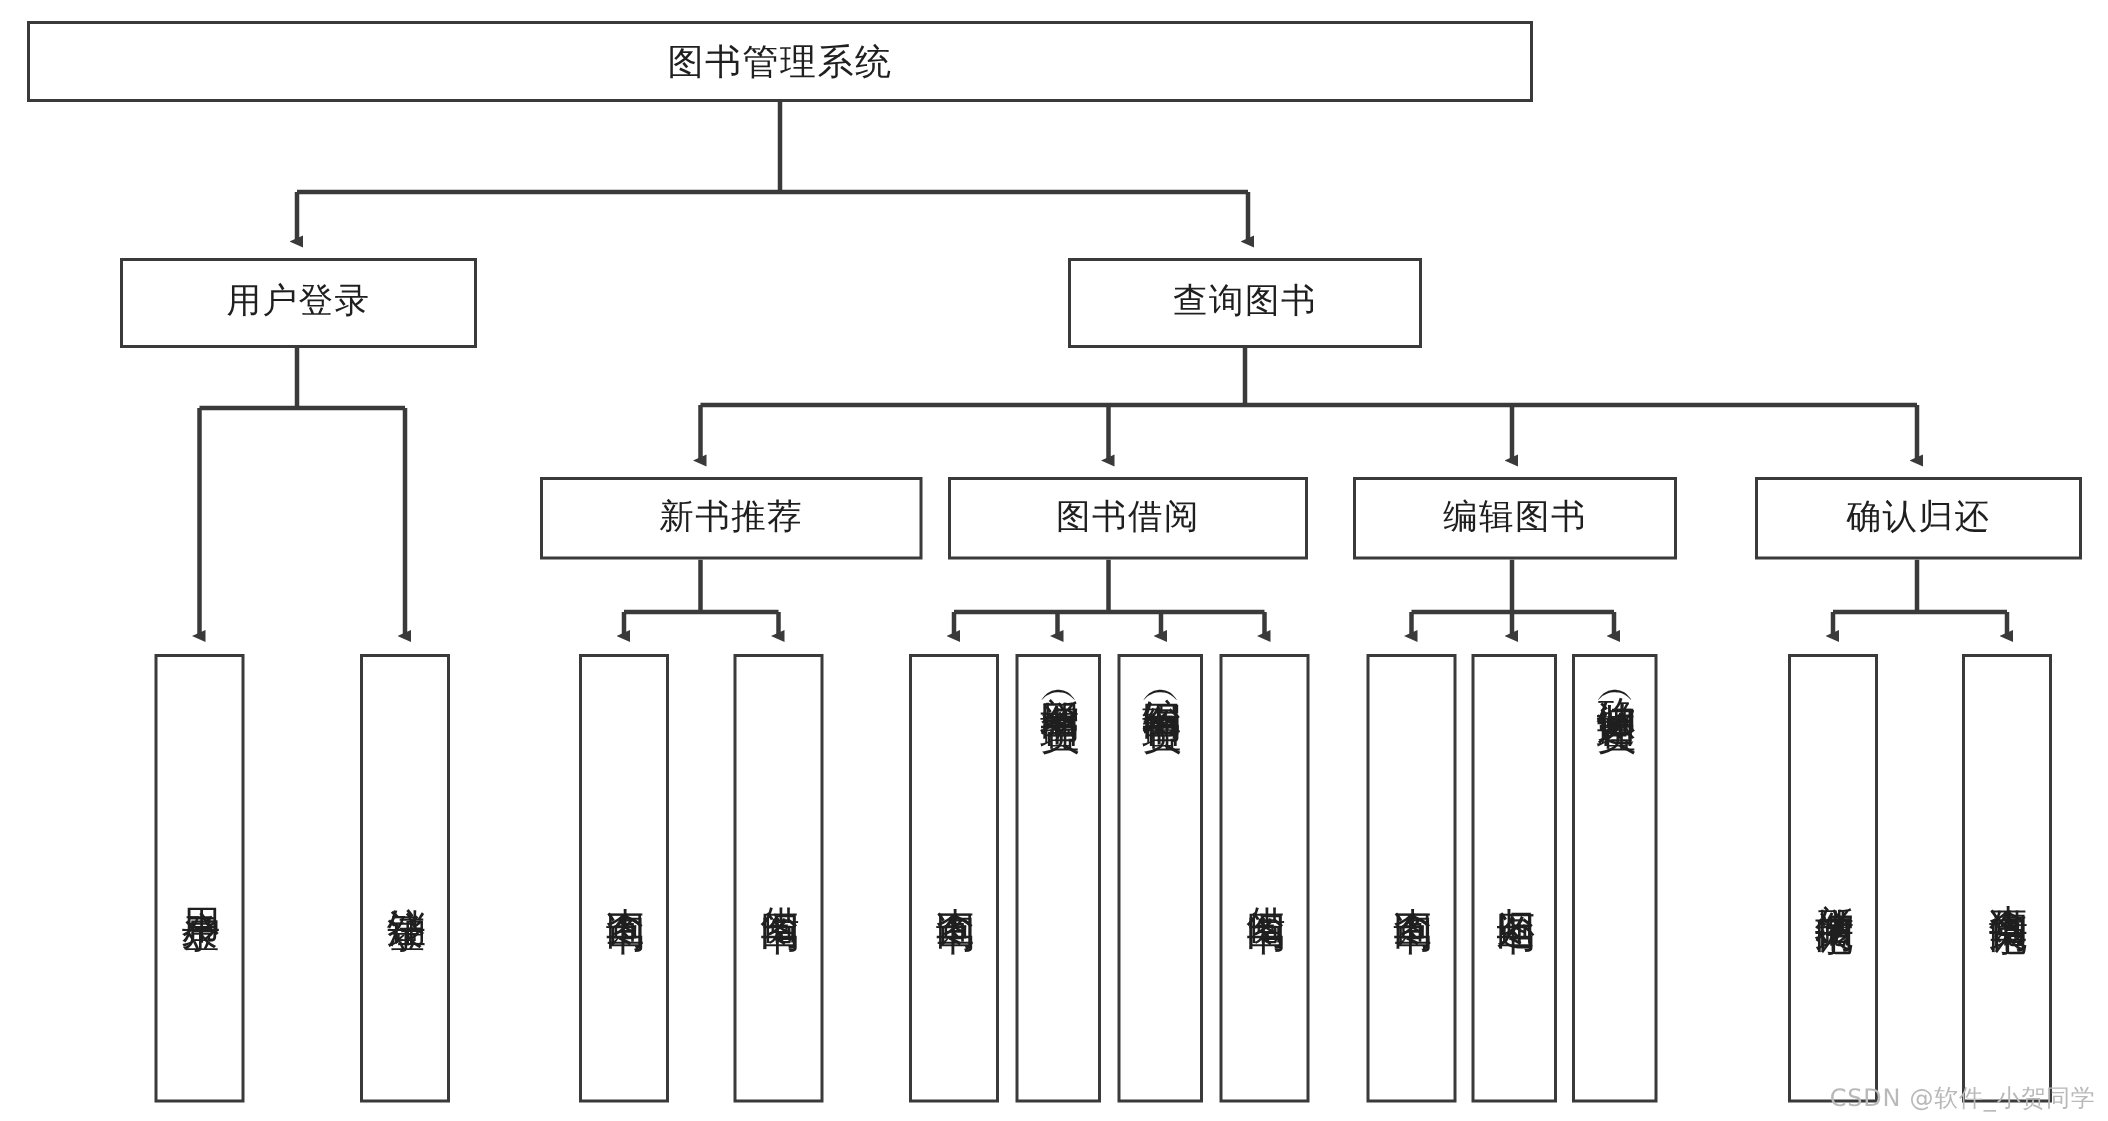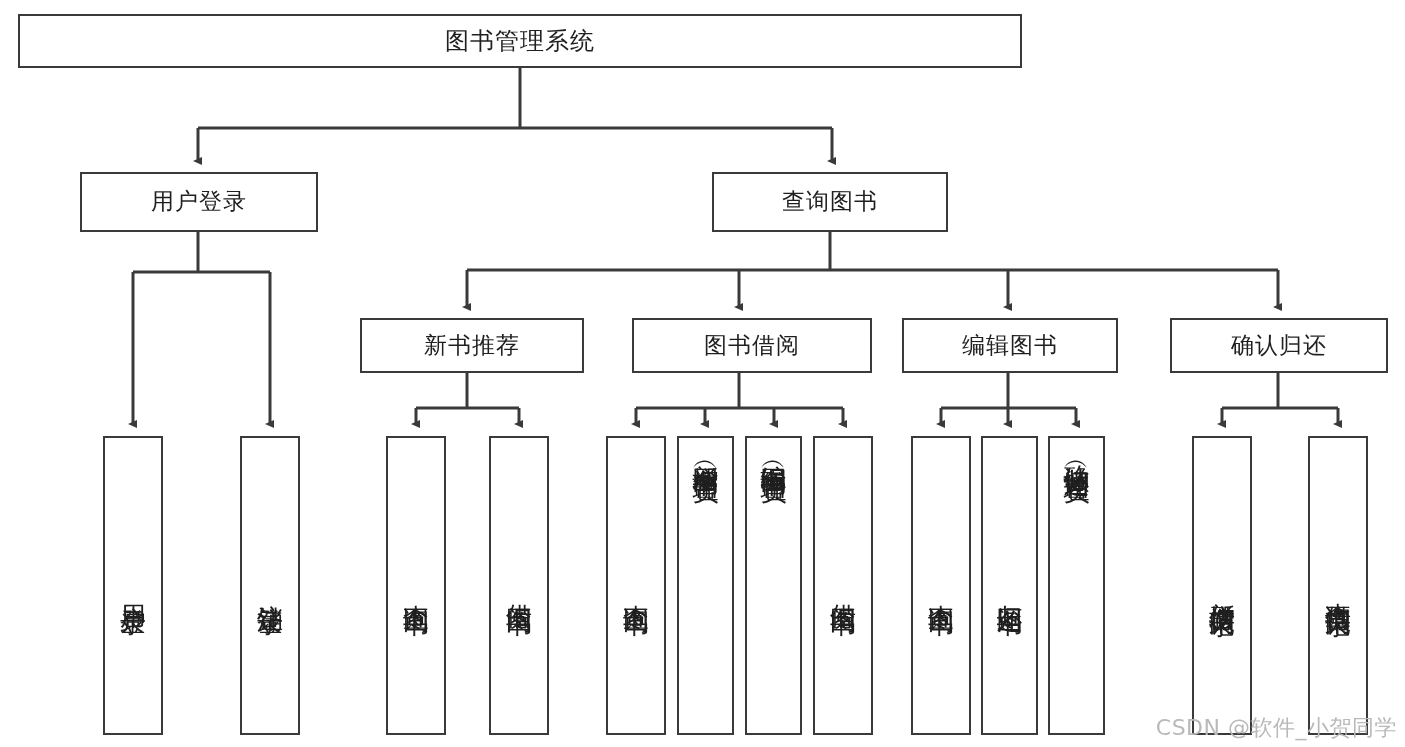--- a/index.html
+++ b/index.html
@@ -67,21 +67,21 @@
     justify-content: center;
   }
   .leaf-inner.top {
     align-items: flex-start;
     padding-top: 2px;
   }
   .watermark {
     position: absolute;
     right: 8px;
     bottom: 4px;
-    font-size: 22px;
+    font-size: 16px;
     color: #b9b9b9;
     letter-spacing: 0.5px;
     white-space: nowrap;
     font-family: "DejaVu Sans", "Liberation Sans", sans-serif;
     margin-top: 12px;
   }
 </style>
 </head>
 <body>
 
@@ -141,21 +141,21 @@
     <span>图书管理系统</span>
   </div>
 
   <div class="node node-h" style="left:80px; top:172px; width:238px; height:60px;">
     <span>用户登录</span>
   </div>
   <div class="node node-h" style="left:712px; top:172px; width:236px; height:60px;">
     <span>查询图书</span>
   </div>
 
-  <div class="node node-h" style="left:360px; top:318px; width:224px; height:55px;">
+  <div class="node node-h" style="left:360px; top:318px; width:255px; height:55px;">
     <span>新书推荐</span>
   </div>
   <div class="node node-h" style="left:632px; top:318px; width:240px; height:55px;">
     <span>图书借阅</span>
   </div>
   <div class="node node-h" style="left:902px; top:318px; width:216px; height:55px;">
     <span>编辑图书</span>
   </div>
   <div class="node node-h" style="left:1170px; top:318px; width:218px; height:55px;">
     <span>确认归还</span>

